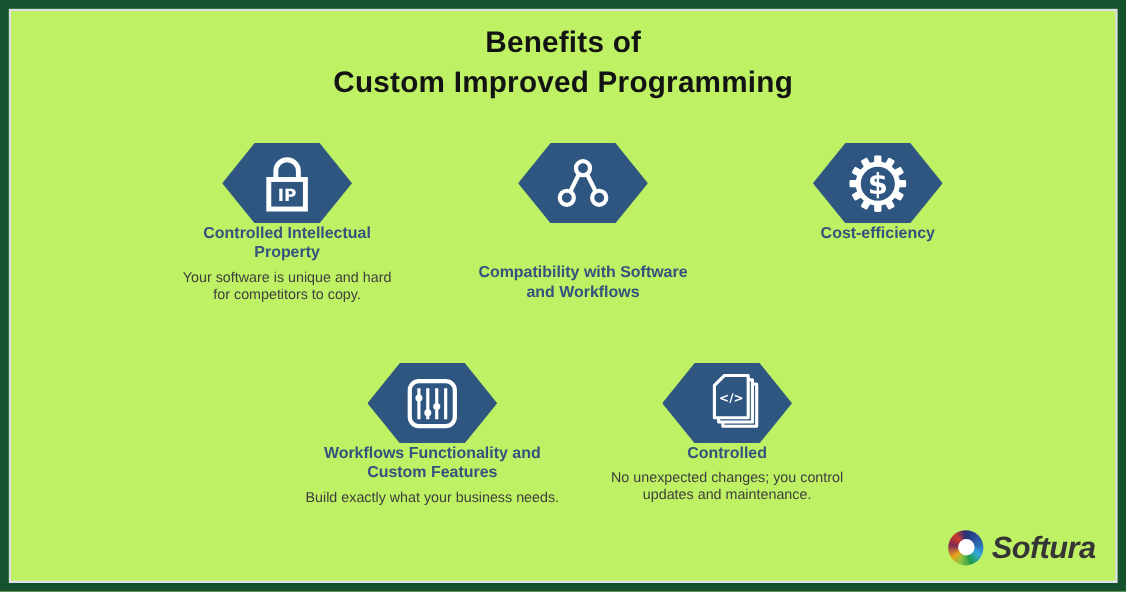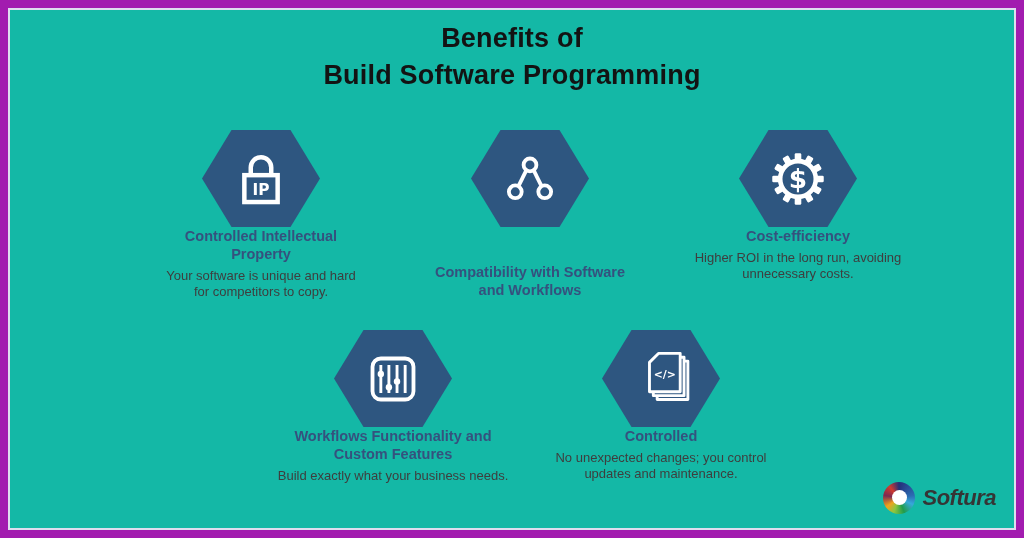--- a/index.html
+++ b/index.html
@@ -1,38 +1,38 @@
 <!DOCTYPE html>
 <html><head>
 <meta charset="utf-8">
 <style>
   html,body{margin:0;padding:0;background:#fff;}
   .stage{
     position:relative;
     width:1024px;height:538px;
     box-sizing:border-box;
-    background:#14b8a6;
-    border:8px solid #a21caf;
+    background:#bef264;
+    border:8px solid #14532d;
     box-shadow: inset 0 0 0 2px #dedeef;
     font-family:"Liberation Sans", sans-serif;
     overflow:hidden;
   }
   .title{
     position:absolute;top:12px;left:0;right:0;
     text-align:center;
     font-size:27px;font-weight:700;color:#131313;line-height:37px;
     letter-spacing:0.2px;
   }
   .card{
     position:absolute;
     display:flex;flex-direction:column;align-items:center;
     text-align:center;
   }
   .hex{
-    width:118px;height:97px;
+    width:118px;height:73px;
     background:#2E5680;
     clip-path:polygon(25% 0%, 75% 0%, 100% 50%, 75% 100%, 25% 100%, 0% 50%);
     display:flex;align-items:center;justify-content:center;
     flex:0 0 auto;
   }
   .hex svg{display:block;}
   .card-heading{
     margin-top:0;
     font-size:14.5px;font-weight:700;color:#35517E;line-height:18px;
   }
@@ -54,32 +54,32 @@
     width:32px;height:32px;border-radius:50%;position:relative;
     background:conic-gradient(from 0deg,
       #253079 0deg, #2b6cb3 80deg, #36a9da 115deg, #1f9c4d 160deg,
       #8cc63e 200deg, #efa31d 235deg, #7c2a52 280deg, #d23a2e 320deg, #253079 360deg);
   }
   .logo-swirl::after{
     content:"";position:absolute;left:9px;top:8px;width:15px;height:15px;
     border-radius:50%;background:#fff;
   }
   .logo-text{
-    font-size:22px;font-weight:700;font-style:italic;
+    font-size:28px;font-weight:700;font-style:italic;
     color:#353535;letter-spacing:-0.5px;
   }
 </style>
 </head>
 <body>
 
 <div class="stage">
 
   <div class="title">
     <div>Benefits of</div>
-    <div>Build Software Programming</div>
+    <div>Custom Improved Programming</div>
   </div>
 
   <div class="card card1">
     <div class="hex">
       <svg width="64" height="64" viewBox="0 0 100 100">
         <path d="M34 44 v-12 a16 16 0 0 1 32 0 v12" fill="none" stroke="#ffffff" stroke-width="7"></path>
         <rect x="24" y="44" width="52" height="42" fill="none" stroke="#ffffff" stroke-width="7"></rect>
         <text x="50" y="75" text-anchor="middle" font-size="24" font-weight="bold" fill="#ffffff" font-family="DejaVu Sans, sans-serif">IP</text>
       </svg>
     </div>
@@ -115,21 +115,20 @@
           <rect x="45" y="11" width="10" height="14" rx="2" transform="rotate(240 50 50)"></rect>
           <rect x="45" y="11" width="10" height="14" rx="2" transform="rotate(270 50 50)"></rect>
           <rect x="45" y="11" width="10" height="14" rx="2" transform="rotate(300 50 50)"></rect>
           <rect x="45" y="11" width="10" height="14" rx="2" transform="rotate(330 50 50)"></rect>
         </g>
         <circle cx="50" cy="50" r="27" fill="none" stroke="#ffffff" stroke-width="7"></circle>
         <text x="50" y="64" text-anchor="middle" font-size="40" font-weight="bold" fill="#ffffff" font-family="DejaVu Sans, sans-serif">$</text>
       </svg>
     </div>
     <div class="card-heading" style="max-width:250px">Cost-efficiency</div>
-    <div class="card-desc" style="max-width:245px">Higher ROI in the long run, avoiding unnecessary costs.</div>
   </div>
 
   <div class="card card4">
     <div class="hex">
       <svg width="64" height="64" viewBox="0 0 100 100">
         <rect x="18" y="18" width="64" height="64" rx="13" fill="none" stroke="#ffffff" stroke-width="6"></rect>
         <line x1="31" y1="28" x2="31" y2="72" stroke="#ffffff" stroke-width="4.5"></line>
         <line x1="43.6" y1="28" x2="43.6" y2="72" stroke="#ffffff" stroke-width="4.5"></line>
         <line x1="56.3" y1="28" x2="56.3" y2="72" stroke="#ffffff" stroke-width="4.5"></line>
         <line x1="69" y1="28" x2="69" y2="72" stroke="#ffffff" stroke-width="4.5"></line>

